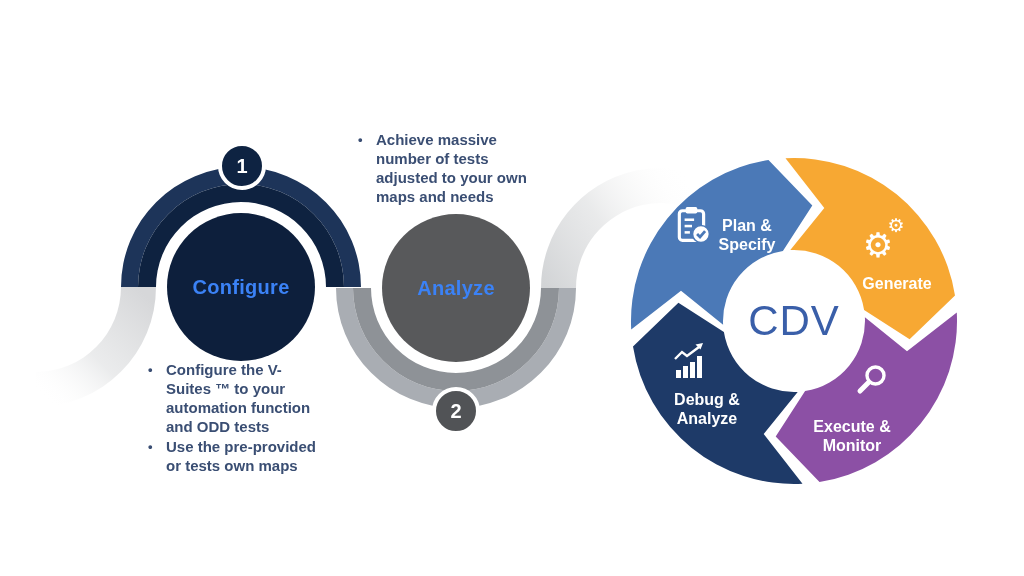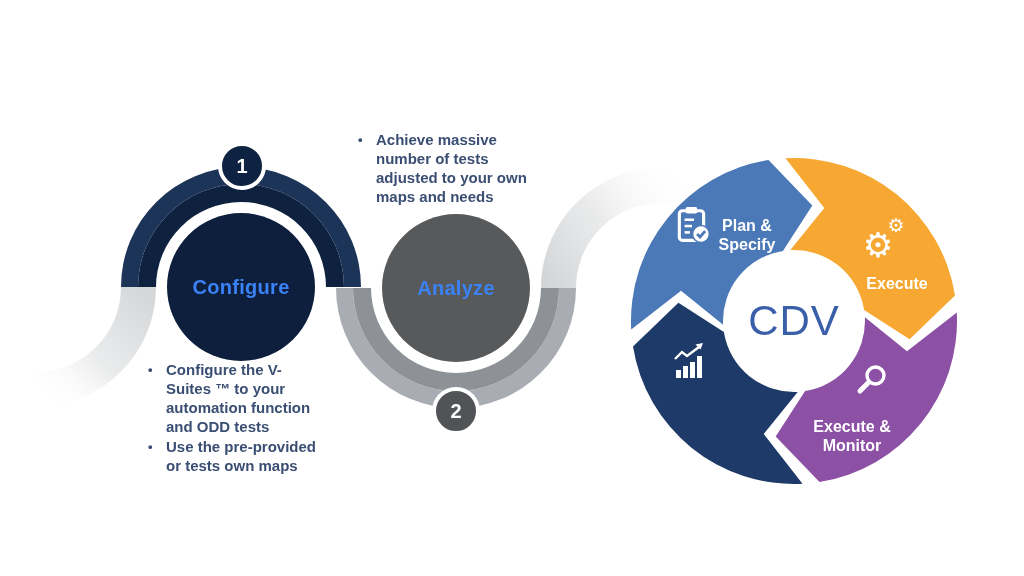--- a/index.html
+++ b/index.html
@@ -124,18 +124,20 @@
       <rect x="4" y="27" width="5" height="8" fill="#ffffff"></rect>
       <rect x="11" y="23" width="5" height="12" fill="#ffffff"></rect>
       <rect x="18" y="19" width="5" height="16" fill="#ffffff"></rect>
       <rect x="25" y="13" width="5" height="22" fill="#ffffff"></rect>
       <polyline points="3,16 10,9 15,13 27,4" fill="none" stroke="#ffffff" stroke-width="2.4"></polyline>
       <path d="M 31 0 L 23.5 1.5 L 28.5 6.5 Z" fill="#ffffff"></path>
     </svg>
 
     <div class="seg-label" style="left:117px;top:62px;">Plan &amp;
 Specify</div>
-    <div class="seg-label" style="left:267px;top:110px;">Execute</div>
+    <div class="seg-label" style="left:267px;top:110px;">Generate</div>
     <div class="seg-label" style="left:222px;top:263px;text-align:center;">Execute &amp;
 Monitor</div>
+    <div class="seg-label" style="left:77px;top:236px;">Debug &amp;
+Analyze</div>
   </div>
 
 </div>
 
 </body></html>

